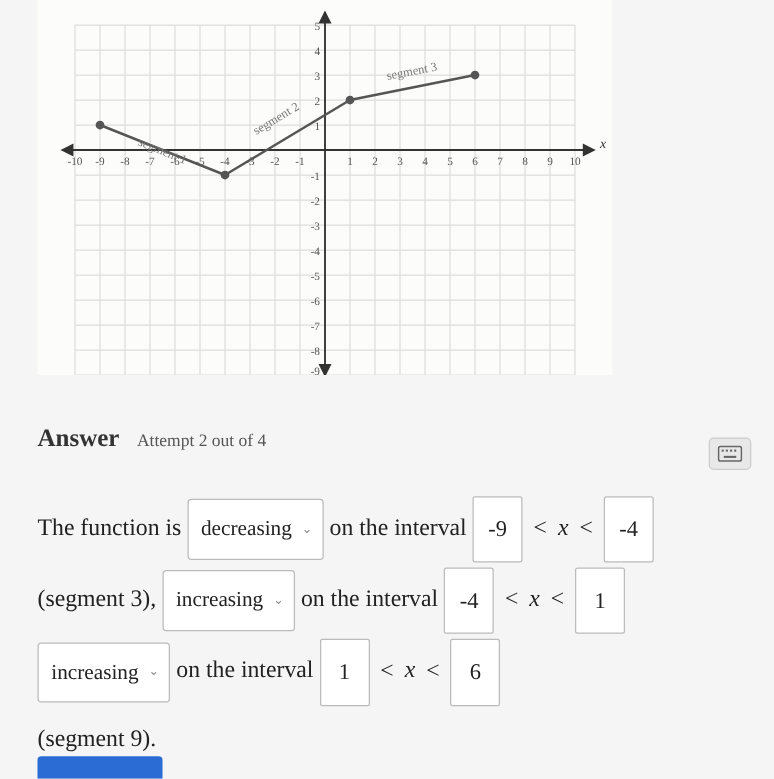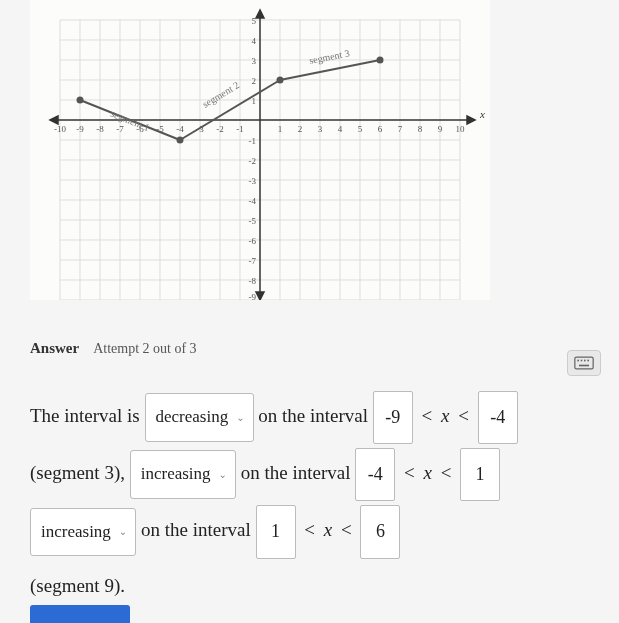--- a/index.html
+++ b/index.html
@@ -24,21 +24,21 @@
       margin: 40px 30px 0 30px;
     }
     .answer-header {
       display: flex;
       align-items: baseline;
       gap: 14px;
       margin-bottom: 34px;
     }
     .answer-title {
       font-weight: bold;
-      font-size: 15px;
+      font-size: 20px;
       color: #333;
     }
     .attempt {
       font-size: 14px;
       color: #555;
     }
     .keyboard-btn {
       position: absolute;
       right: 18px;
       top: 350px;
@@ -213,25 +213,25 @@
       <text x="80" y="116" transform="rotate(22 80 116)">segment 1</text>
       <text x="175" y="108" transform="rotate(-31 175 108)">segment 2</text>
       <text x="280" y="64" transform="rotate(-11 280 64)">segment 3</text>
     </g>
   </svg>
 </div>
 
 <div class="answer-section">
   <div class="answer-header">
     <span class="answer-title">Answer</span>
-    <span class="attempt">Attempt 2 out of 3</span>
-  </div>
-
-  <div class="line">
-    <span>The interval is</span>
+    <span class="attempt">Attempt 2 out of 4</span>
+  </div>
+
+  <div class="line">
+    <span>The function is</span>
     <span class="dropdown">
       <span>decreasing</span>
       <span class="chev">⌄</span>
     </span>
     <span>on the interval</span>
     <span class="numbox">-9</span>
     <span class="lt">&lt;</span>
     <span class="math-x">x</span>
     <span class="lt">&lt;</span>
     <span class="numbox">-4</span>

